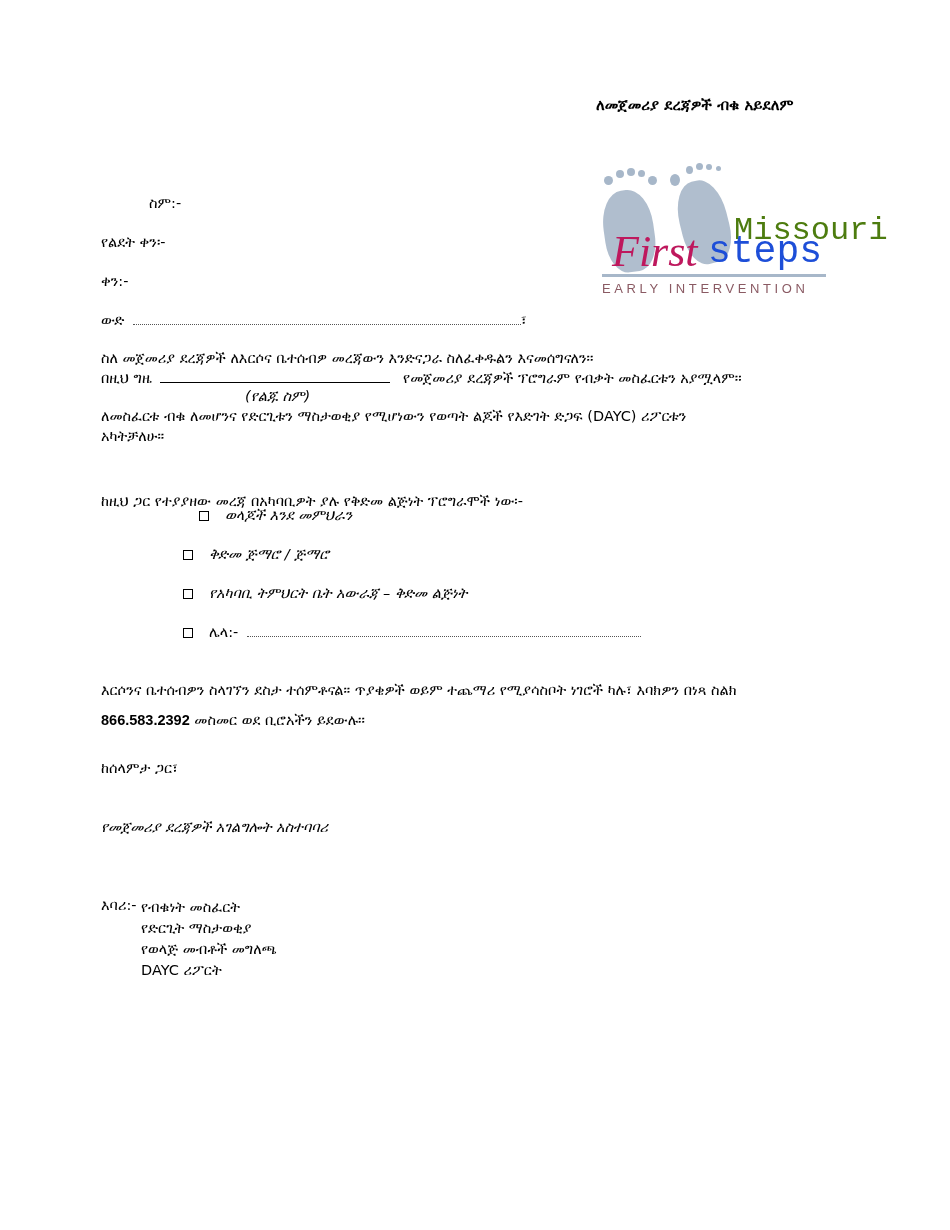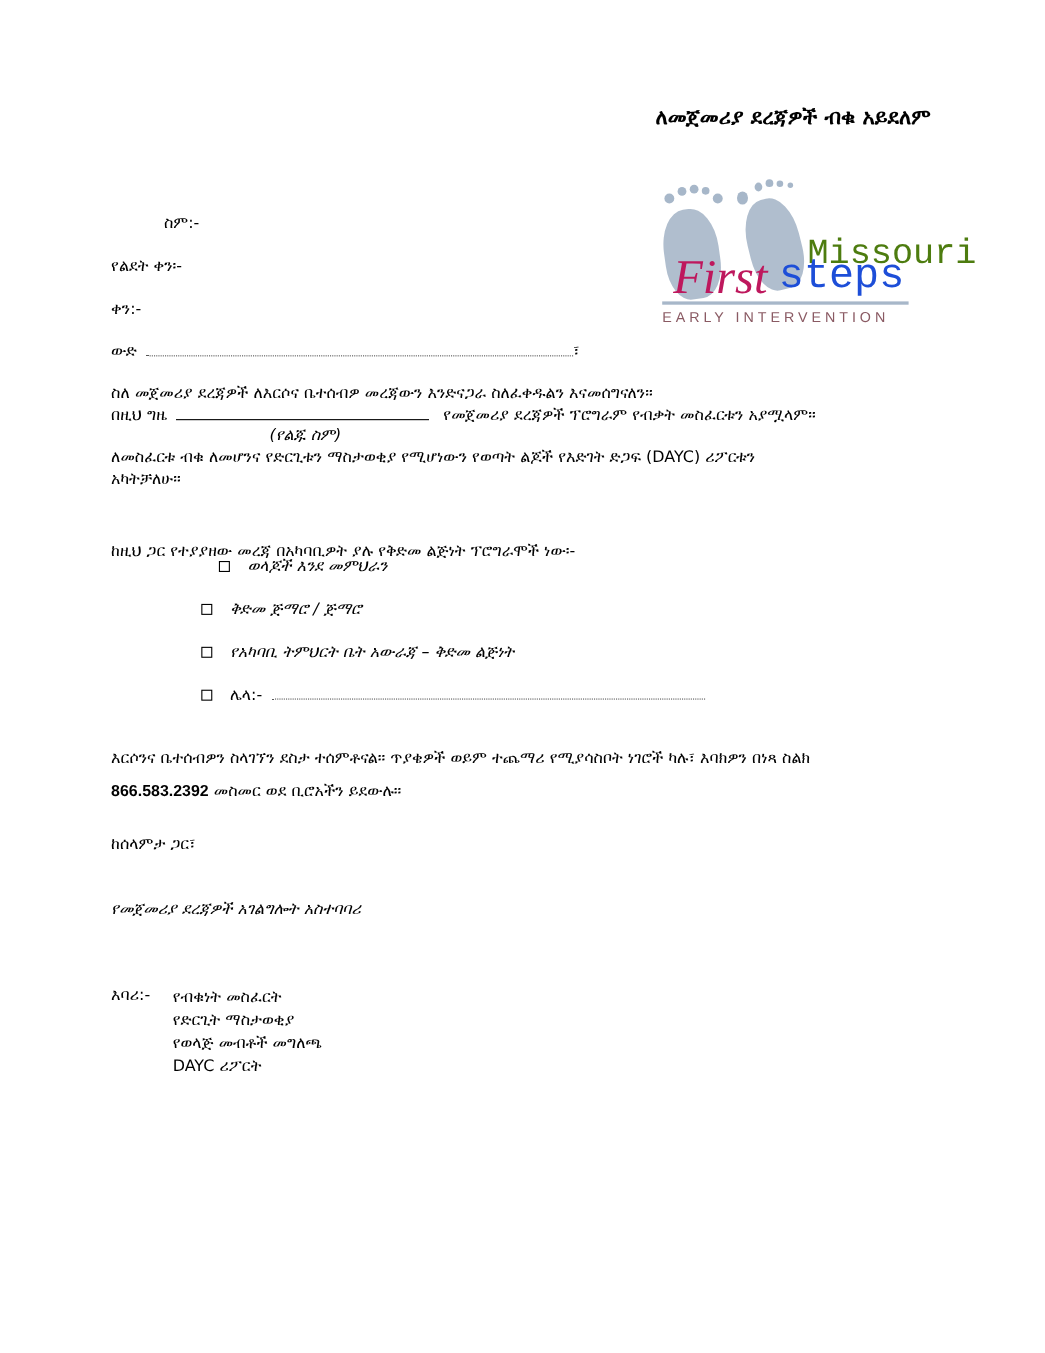--- a/index.html
+++ b/index.html
@@ -2,33 +2,33 @@
 <html><head>
   <meta charset="utf-8">
   <style>
     html, body { margin: 0; padding: 0; background: #ffffff; }
     body {
       width: 950px; height: 1230px; position: relative; overflow: hidden;
       font-family: "DejaVu Sans", sans-serif; color: #000;
       font-size: 14.5px;
     }
     .abs { position: absolute; white-space: nowrap; }
-    .title { left: 596px; top: 96px; font-weight: bold; font-size: 19px; }
+    .title { left: 596px; top: 96px; font-weight: bold; font-size: 15px; }
     .field { left: 101px; }
     .uline { display: inline-block; border-bottom: 1px solid #000; vertical-align: baseline; }
     .dotline { display: inline-block; border-bottom: 1px dotted #555; vertical-align: baseline; }
     .italic { font-style: italic; }
     .cb {
       display: inline-block; width: 10px; height: 10px; border: 1.6px solid #000;
       vertical-align: middle; margin-right: 16px; box-sizing: border-box;
     }
     .opt { left: 183px; }
     .bold { font-weight: bold; font-family: "Liberation Sans", sans-serif; }
     .enc-label { left: 101px; top: 897px; }
-    .enc-list { left: 157px; top: 897px; line-height: 21px; }
+    .enc-list { left: 141px; top: 897px; line-height: 21px; }
 
     
     .logo { left: 598px; top: 160px; width: 232px; height: 140px; }
     .foot { position: absolute; background: #a7b7c9; border-radius: 45% 45% 40% 40%; opacity: 0.9; }
     .toe { position: absolute; background: #a7b7c9; border-radius: 50%; }
     .logo-missouri { position: absolute; left: 136px; top: 52px; font-family: Liberation Mono, monospace; font-size: 32px; color: #4d7c0f; }
     .logo-first { position: absolute; left: 14px; top: 70px; font-family: "Liberation Serif", serif; font-style: italic; font-size: 44px; color: #be185d; line-height: 44px; }
     .logo-steps { position: absolute; left: 110px; top: 72px; font-family: Liberation Mono, monospace; font-size: 38px; color: #1d4ed8; line-height: 40px; }
     .logo-rule { position: absolute; left: 4px; top: 114px; width: 224px; height: 3px; background: #a7b7c9; }
     .logo-ei { position: absolute; left: 4px; top: 121px; font-family: "Liberation Sans", sans-serif; font-size: 13px; letter-spacing: 3.6px; color: #8a5a63; }

